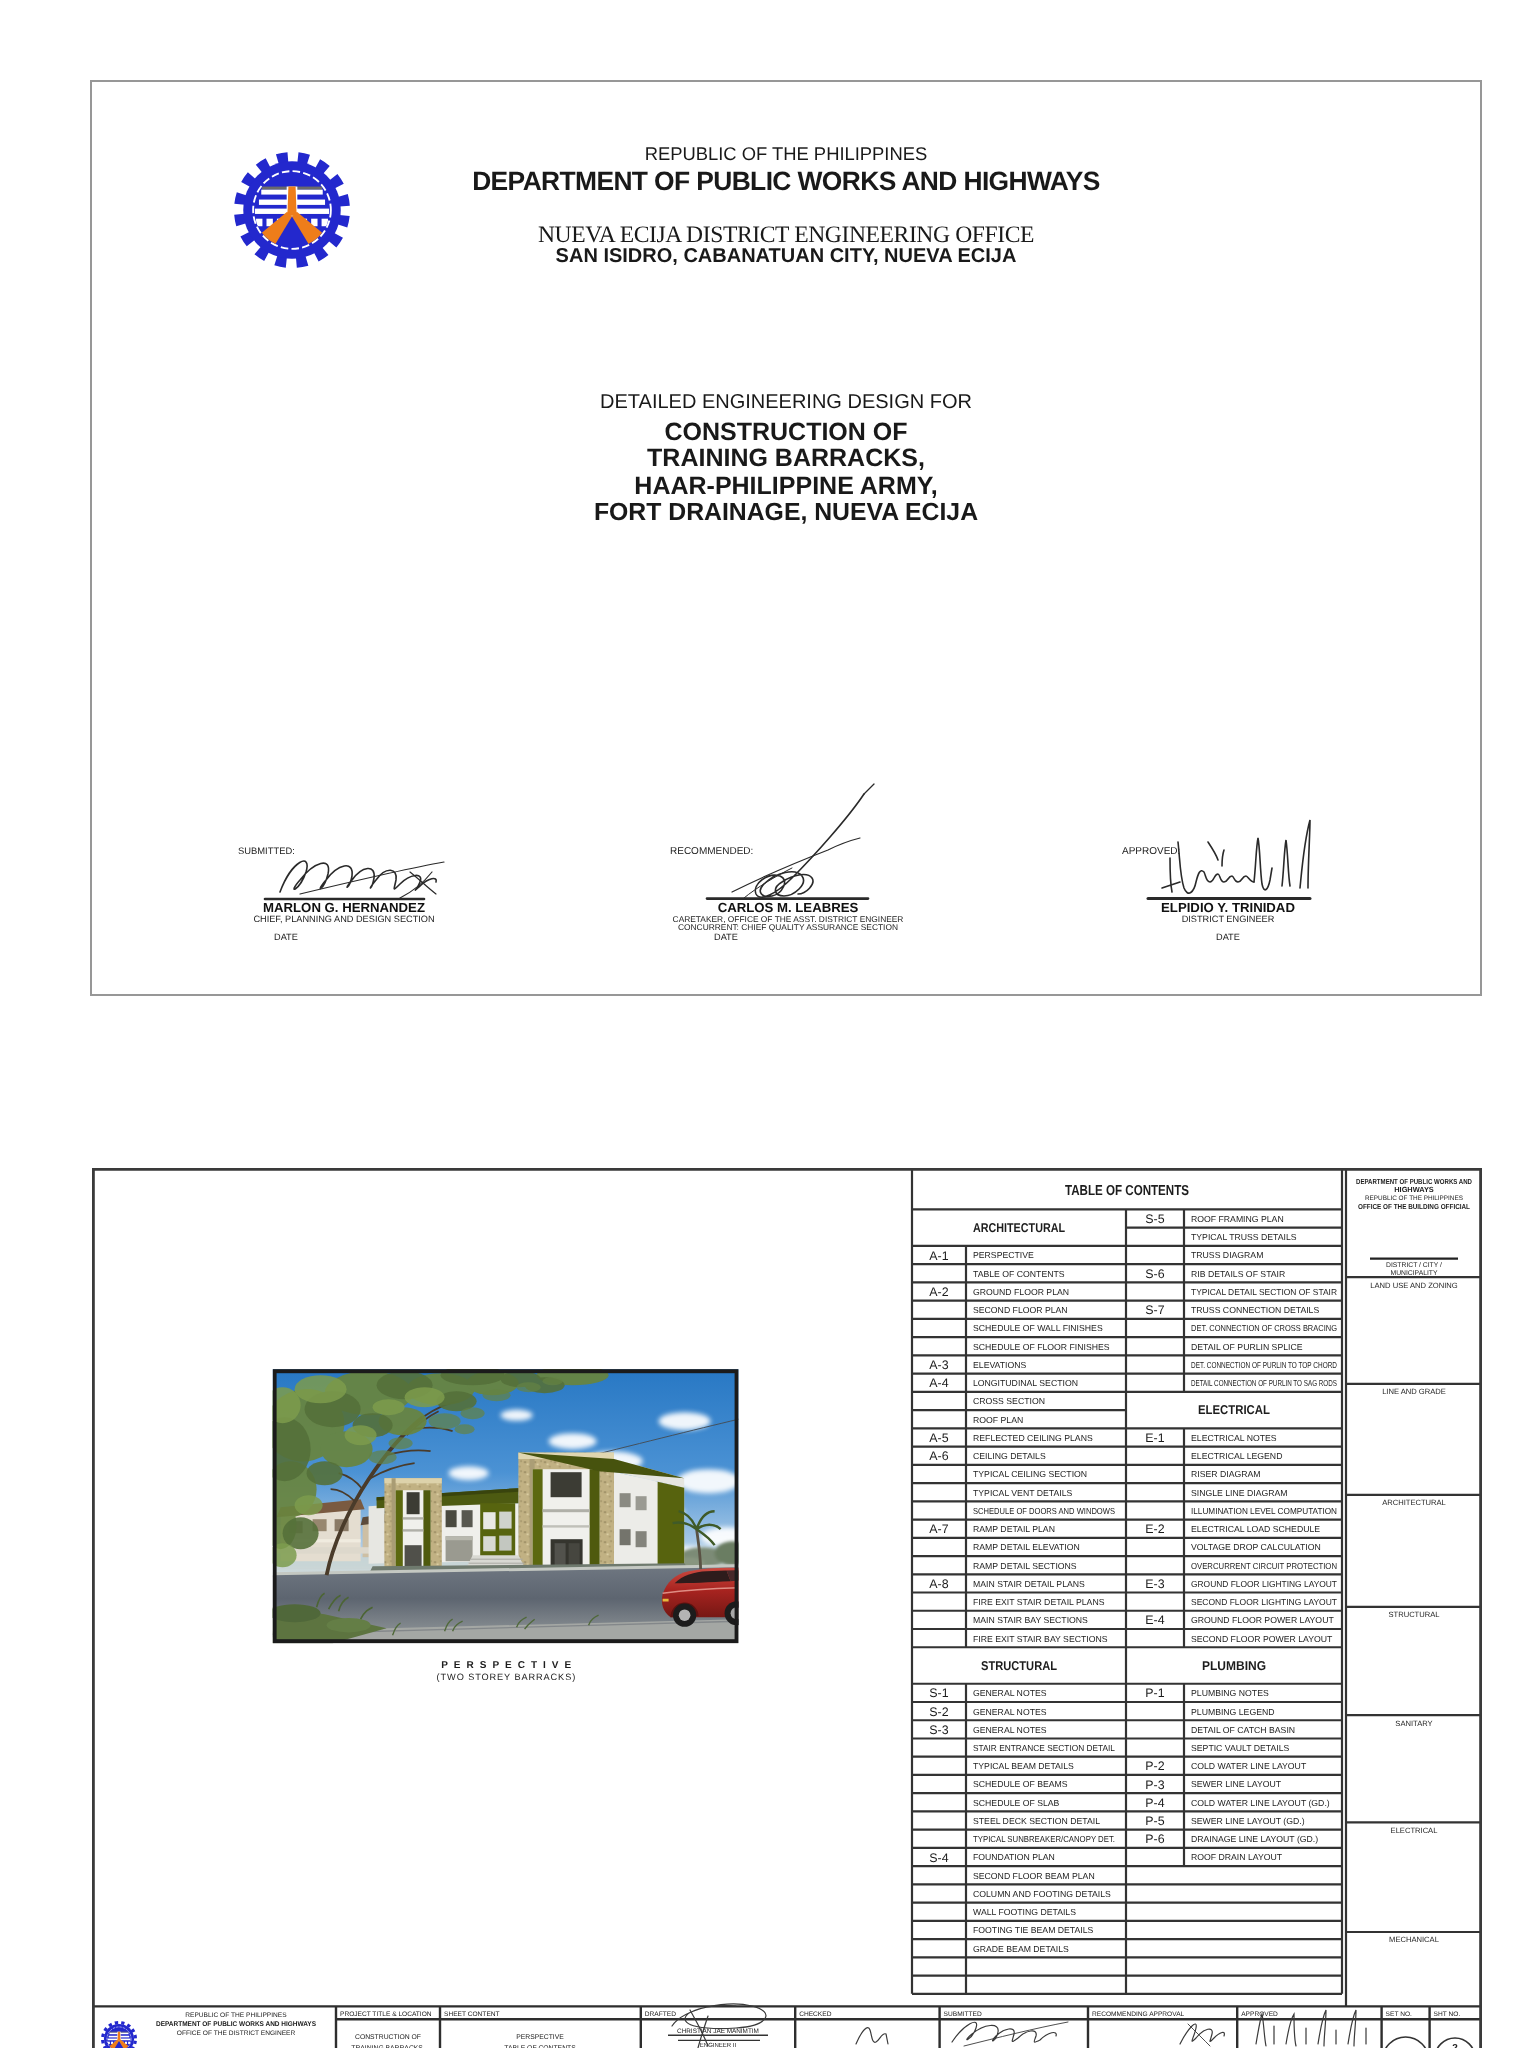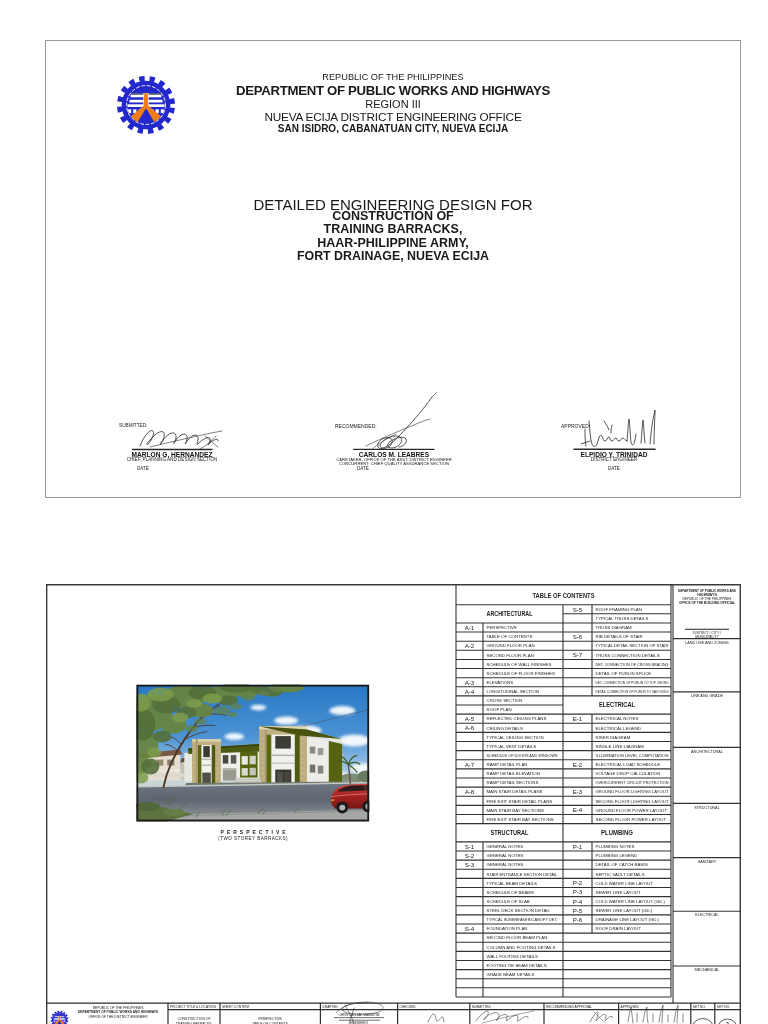--- a/index.html
+++ b/index.html
@@ -37,27 +37,26 @@
 <polygon points="54.2,51.5 50,55.5 69.5,88 82.5,75" fill="#ee7d1a"></polygon>
 </g>
 </g>
     </defs>
     <use href="#dpwhlogo"></use>
   </svg>
 
 <div class="abs" style="left:46px;top:0;width:694px;height:150px;">
 <div class="abs ctr" style="top:71.5px;font-size:9.2px;font-weight:400;letter-spacing:0px;color:#191919;">REPUBLIC OF THE PHILIPPINES</div>
 <div class="abs ctr" style="top:83.0px;font-size:13.2px;font-weight:700;letter-spacing:-0.3px;color:#191919;">DEPARTMENT OF PUBLIC WORKS AND HIGHWAYS</div>
-<div class="abs ctr" style="top:97.5px;font-size:11.0px;font-weight:400;letter-spacing:0px;color:#191919;">REGION III</div>
-<div class="abs ctr" style="top:109.8px;font-size:11.8px;font-weight:400;letter-spacing:-0.2px;color:#191919;">NUEVA ECIJA DISTRICT ENGINEERING OFFICE</div>
+<div class="abs ctr" style="top:109.8px;font-size:11.8px;font-weight:400;letter-spacing:-0.2px;color:#191919;font-family:Liberation Serif, serif;">NUEVA ECIJA DISTRICT ENGINEERING OFFICE</div>
 <div class="abs ctr" style="top:122.5px;font-size:10px;font-weight:700;letter-spacing:0px;color:#191919;">SAN ISIDRO, CABANATUAN CITY, NUEVA ECIJA</div>
 </div>
 
 <div class="abs" style="left:46px;top:0;width:694px;height:280px;">
-<div class="abs ctr" style="top:196.2px;font-size:15px;font-weight:400;color:#191919;">DETAILED ENGINEERING DESIGN FOR</div>
+<div class="abs ctr" style="top:196.2px;font-size:10px;font-weight:400;color:#191919;">DETAILED ENGINEERING DESIGN FOR</div>
 <div class="abs ctr" style="top:208.5px;font-size:12.5px;font-weight:700;color:#191919;">CONSTRUCTION OF</div>
 <div class="abs ctr" style="top:222.0px;font-size:12.5px;font-weight:700;color:#191919;">TRAINING BARRACKS,</div>
 <div class="abs ctr" style="top:235.5px;font-size:12.5px;font-weight:700;color:#191919;">HAAR-PHILIPPINE ARMY,</div>
 <div class="abs ctr" style="top:248.7px;font-size:12.4px;font-weight:700;color:#191919;">FORT DRAINAGE, NUEVA ECIJA</div>
 </div>
 
 <div>
 <div class="abs" style="left:119px;top:422.8px;font-size:4.7px;color:#222;">SUBMITTED:</div>
 <div class="abs" style="left:92px;top:450.6px;width:160px;text-align:center;font-size:6.6px;font-weight:700;color:#111;">MARLON G. HERNANDEZ</div>
 <div class="abs" style="left:92px;top:456.5px;width:160px;text-align:center;font-size:4.6px;color:#222;">CHIEF, PLANNING AND DESIGN SECTION</div>

